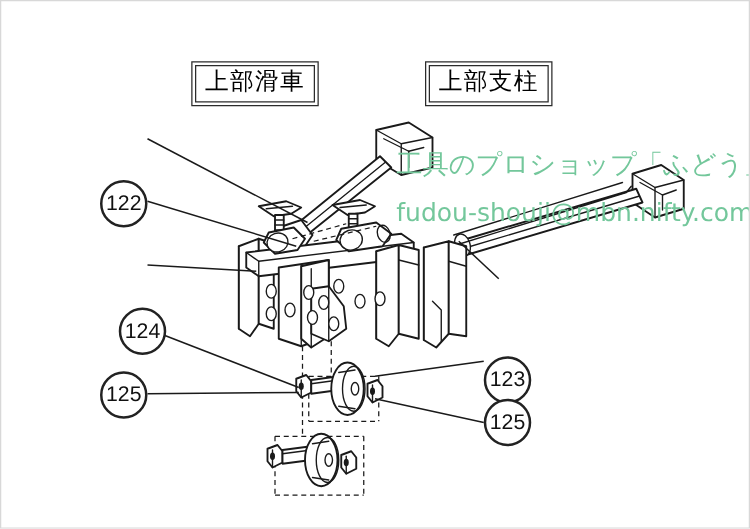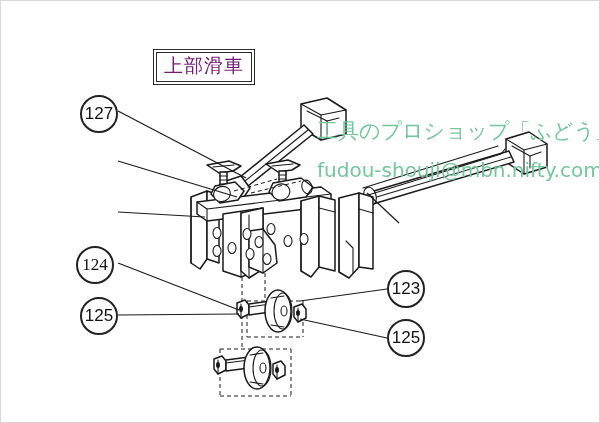--- a/index.html
+++ b/index.html
@@ -32,21 +32,21 @@
     border: 1px solid #2b2b2b;
     padding: 2px;
     background: #ffffff;
     box-sizing: border-box;
   }
   .sec-label-inner {
     border: 1px solid #2b2b2b;
     font-size: 19px;
     line-height: 1.05;
     letter-spacing: 1px;
-    color: #701a75;
+    color: #000000;
     padding: 3px 7px 5px 7px;
     text-align: center;
     white-space: nowrap;
     font-family: "DejaVu Sans", sans-serif;
     font-weight: 500;
   }
   #label-pulley { left: 152px; top: 48px; }
   #label-post   { left: 339px; top: 48px; }
 
   .watermark {
@@ -263,23 +263,26 @@
       <line class="lead" x1="398" y1="222" x2="366" y2="192"></line>
       <line class="lead" x1="386" y1="288" x2="299" y2="300"></line>
       <line class="lead" x1="386" y1="337" x2="299" y2="318"></line>
     </g>
   </svg>
 
   <div class="sec-label-box" id="label-pulley">
     <div class="sec-label-inner">上部滑車</div>
   </div>
 
+  <div class="sec-label-box" id="label-post">
+    <div class="sec-label-inner">上部支柱</div>
+  </div>
 
   <div class="watermark" id="watermark-jp">工具のプロショップ「ふどう」</div>
   <div class="watermark" id="watermark-email">fudou-shouji@mbn.nifty.com</div>
 
-  <div class="callout" style="left:79px;  top:94px;">127</div>
-  <div class="callout" style="left:75px;  top:245px;font-family:Liberation Serif, serif;">124</div>
+  <div class="callout" style="left:79px;  top:143px;">122</div>
+  <div class="callout" style="left:94px;  top:245px;">124</div>
   <div class="callout" style="left:79px;  top:296px;">125</div>
-  <div class="callout" style="left:386px; top:269px;">123</div>
+  <div class="callout" style="left:386px; top:284px;">123</div>
   <div class="callout" style="left:386px; top:318px;">125</div>
 
 </div>
 
 </body></html>

